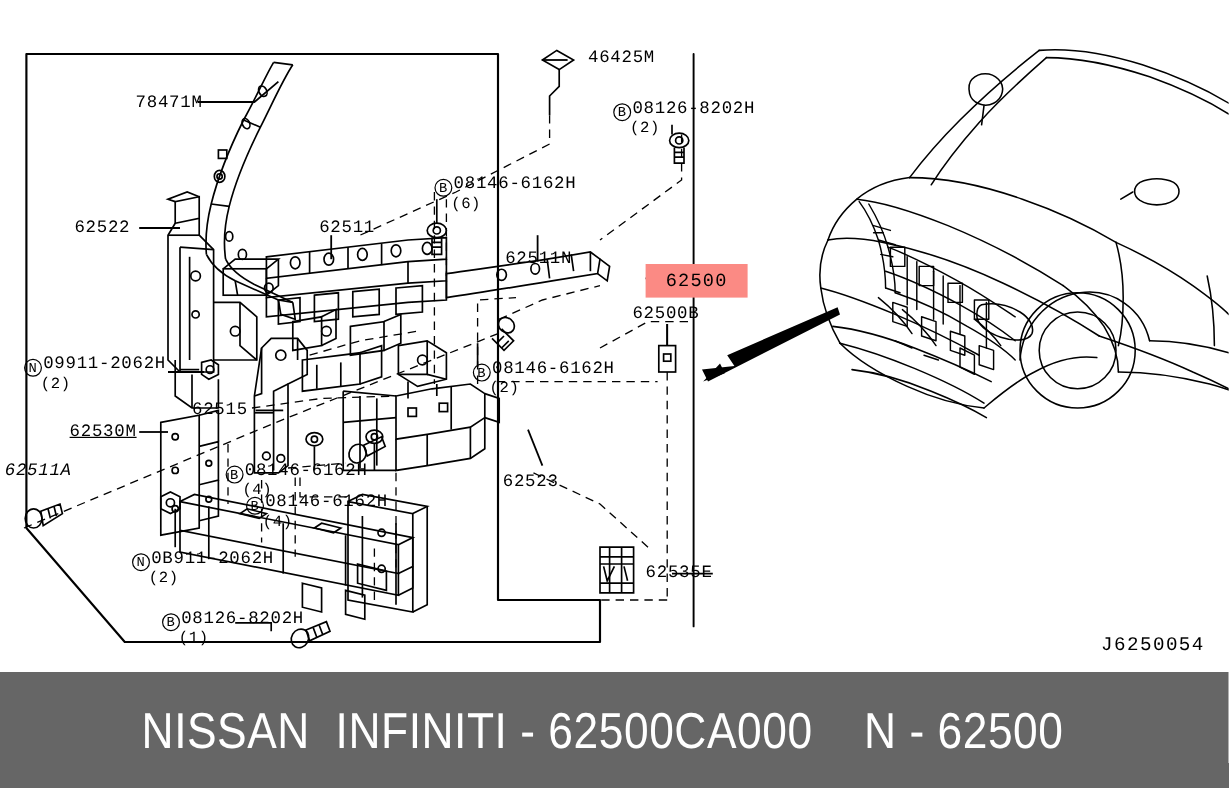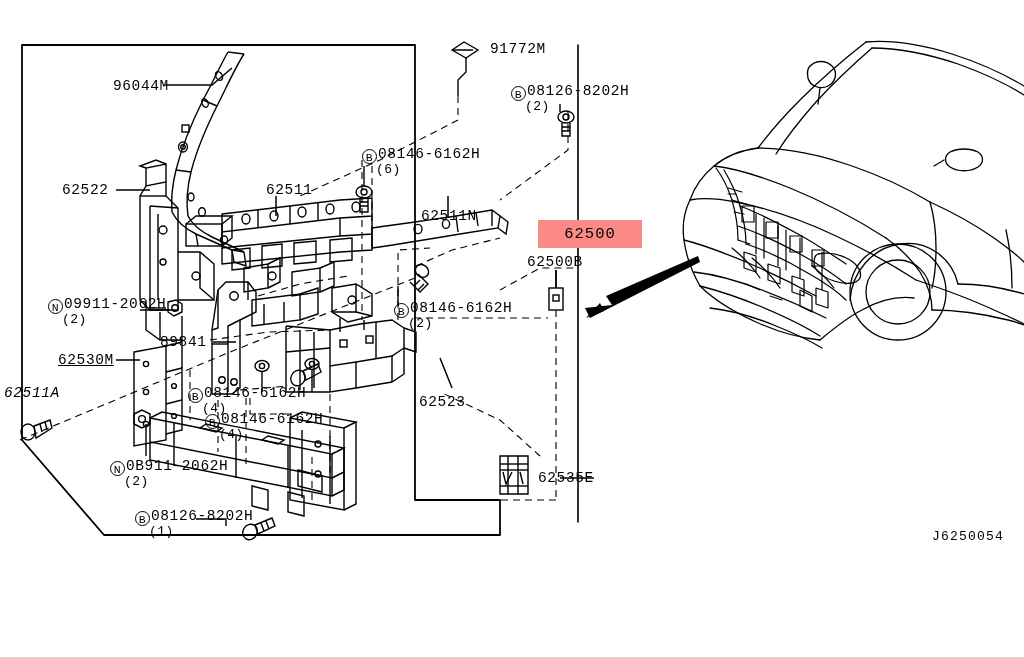--- a/index.html
+++ b/index.html
@@ -57,40 +57,40 @@
     font-size: 13px;
     margin-left: 14px;
     margin-top: -1px;
     letter-spacing: 0.5px;
   }
   
   #highlight-box {
     position: absolute;
     left: 538px;
     top: 220px;
-    width: 104px;
+    width: 85px;
     height: 28px;
     background: #fb8a84;
     display: flex;
     align-items: center;
     justify-content: center;
   }
   #highlight-box .lbl-inner {
     font-family: "Liberation Mono", monospace;
     font-size: 15.5px;
     letter-spacing: 1px;
     color: #000;
   }
   
   #drawing-ref {
     position: absolute;
     right: 20px;
     top: 529px;
     font-family: "Liberation Mono", monospace;
-    font-size: 13px;
+    font-size: 16px;
     letter-spacing: 1.2px;
     color: #000;
   }
   
   #banner {
     position: absolute;
     left: 0;
     top: 560px;
     width: 1024px;
     height: 97px;
@@ -482,43 +482,43 @@
         <path d="M 812,266 C 820,272 828,280 834,288"></path>
         <path d="M 728,194 L 736,194"></path>
         <path d="M 734,212 L 744,214"></path>
         <path d="M 800,290 L 812,296 L 812,312 L 800,306 Z"></path>
         <path d="M 770,296 L 782,300"></path>
         <path d="M 746,284 L 760,290"></path>
       </g>
     </g>
   </svg>
 
-  <div class="lbl" style="left:113px; top:79px;">96044M</div>
-  <div class="lbl" style="left:490px; top:42px;">91772M</div>
+  <div class="lbl" style="left:113px; top:79px;">78471M</div>
+  <div class="lbl" style="left:490px; top:42px;">46425M</div>
   <div class="lbl" style="left:62px;  top:183px;">62522</div>
   <div class="lbl" style="left:249px; top:183px;margin-left:17px;">62511</div>
   <div class="lbl" style="left:421px; top:188px;margin-top:21px;">62511N</div>
   <div class="lbl" style="left:527px; top:255px;">62500B</div>
-  <div class="lbl" style="left:160px; top:335px;">89841</div>
+  <div class="lbl" style="left:160px; top:335px;">62515</div>
   <div class="lbl" style="left:58px;  top:353px;text-decoration:underline;">62530M</div>
   <div class="lbl" style="left:4px;   top:386px;font-style:italic;">62511A</div>
   <div class="lbl" style="left:419px; top:395px;">62523</div>
   <div class="lbl" style="left:538px; top:471px;">62535E</div>
 
   <div class="lbl fastener-label" style="left:511px; top:84px;">
     <span class="circ">B</span><span class="code">08126-8202H</span>
     <span class="count">(2)</span>
   </div>
 
   <div class="lbl fastener-label" style="left:362px; top:147px;">
     <span class="circ">B</span><span class="code">08146-6162H</span>
     <span class="count">(6)</span>
   </div>
 
-  <div class="lbl fastener-label" style="left:48px; top:297px;">
+  <div class="lbl fastener-label" style="left:20px; top:297px;">
     <span class="circ">N</span><span class="code">09911-2062H</span>
     <span class="count">(2)</span>
   </div>
 
   <div class="lbl fastener-label" style="left:394px; top:301px;">
     <span class="circ">B</span><span class="code">08146-6162H</span>
     <span class="count">(2)</span>
   </div>
 
   <div class="lbl fastener-label" style="left:188px; top:386px;">
@@ -540,14 +540,17 @@
     <span class="circ">B</span><span class="code">08126-8202H</span>
     <span class="count">(1)</span>
   </div>
 
   <div id="highlight-box">
     <span class="lbl-inner">62500</span>
   </div>
 
   <div id="drawing-ref">J6250054</div>
 
+  <div id="banner">
+    <span id="banner-text">NISSAN  INFINITI - 62500CA000    N - 62500</span>
+  </div>
 
 </div>
 
 </body></html>

